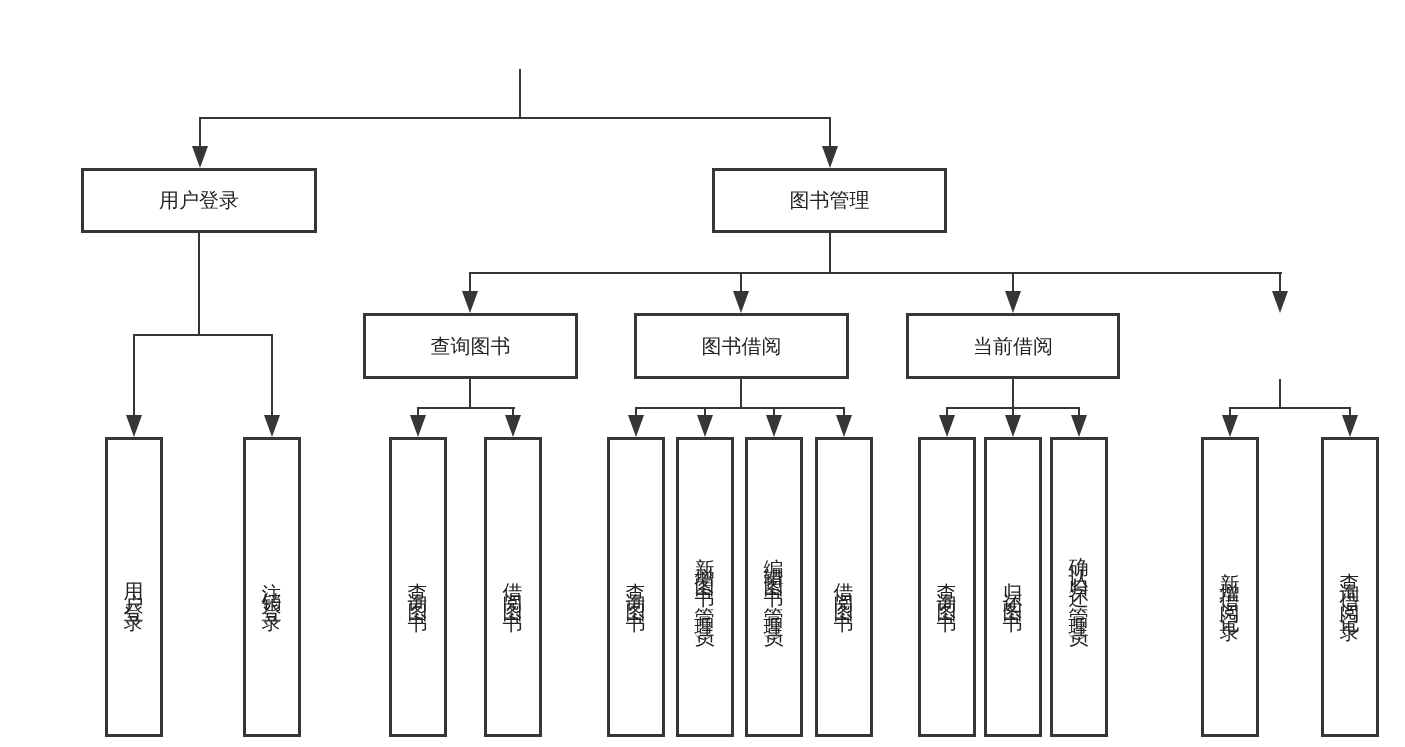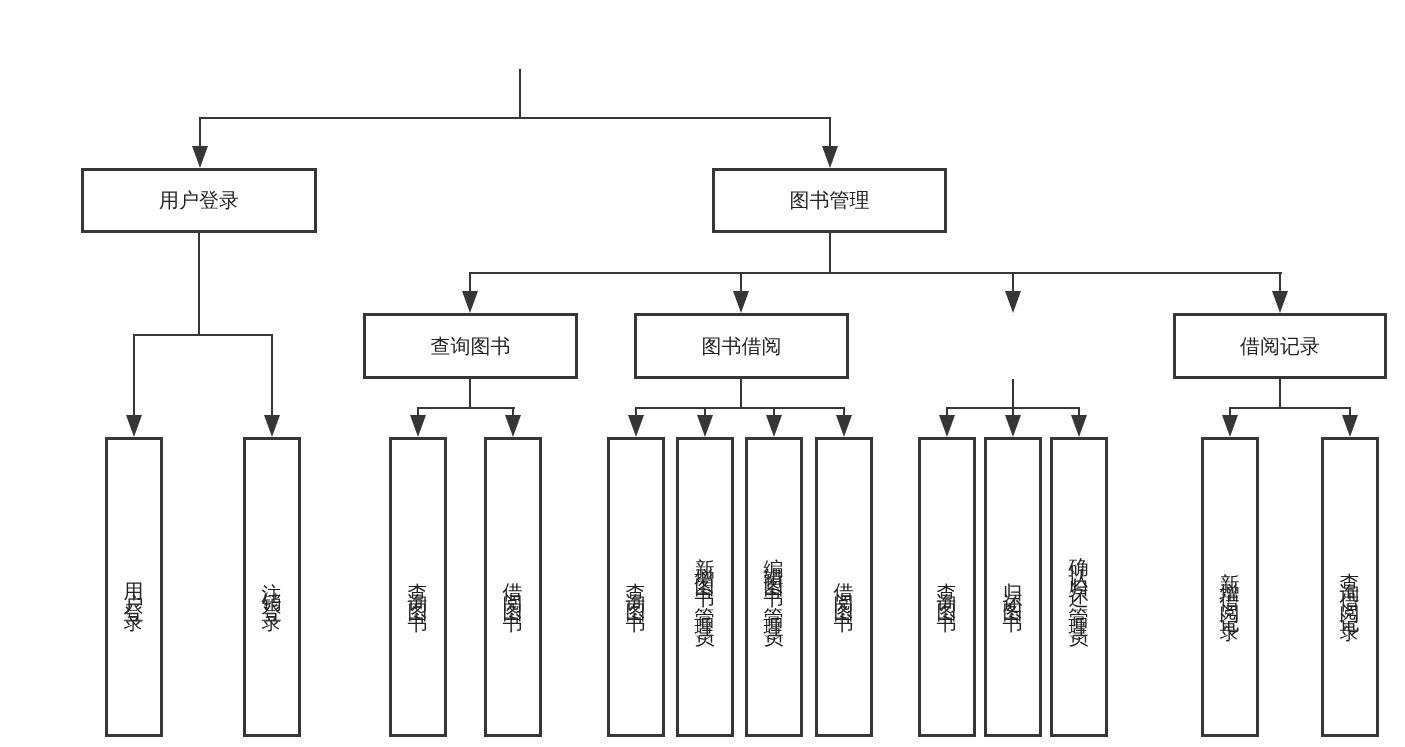--- a/index.html
+++ b/index.html
@@ -89,22 +89,22 @@
   <div class="arrow" style="left:1005px;top:291px"></div>
   <div class="vline" style="left:1279px;top:272px;height:23px"></div>
   <div class="arrow" style="left:1272px;top:291px"></div>
 
   <div class="box" style="left:363px;top:313px;width:215px;height:66px">
     <span>查询图书</span>
   </div>
   <div class="box" style="left:634px;top:313px;width:215px;height:66px">
     <span>图书借阅</span>
   </div>
-  <div class="box" style="left:1173px;top:313px;width:214px;height:66px">
-    <span>借阅记录</span>
+  <div class="box" style="left:906px;top:313px;width:214px;height:66px">
+    <span>当前借阅</span>
   </div>
 
   <div class="vline" style="left:469px;top:379px;height:30px"></div>
   <div class="hline" style="left:417px;top:407px;width:98px"></div>
   <div class="vline" style="left:417px;top:407px;height:12px"></div>
   <div class="arrow" style="left:410px;top:415px"></div>
   <div class="vline" style="left:512px;top:407px;height:12px"></div>
   <div class="arrow" style="left:505px;top:415px"></div>
 
   <div class="vline" style="left:740px;top:379px;height:30px"></div>

